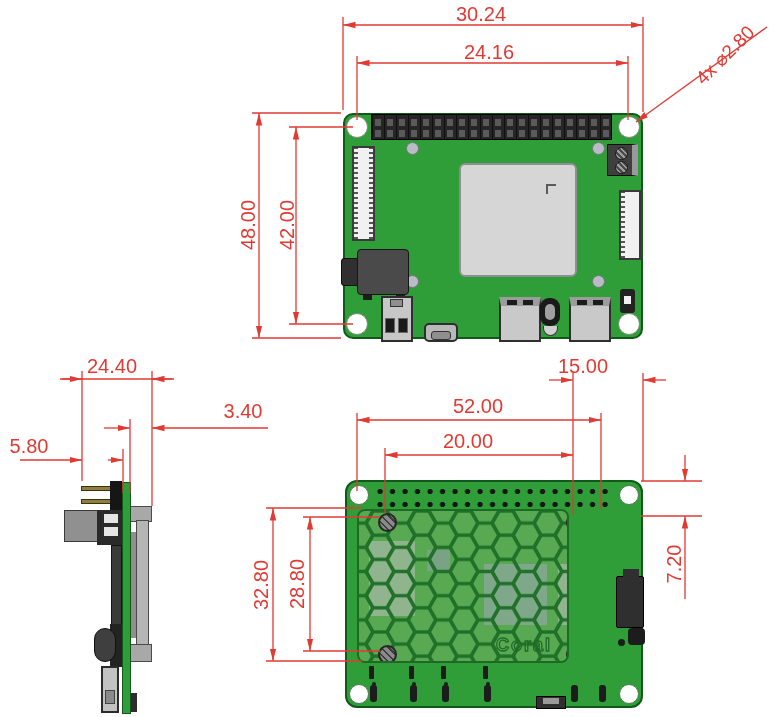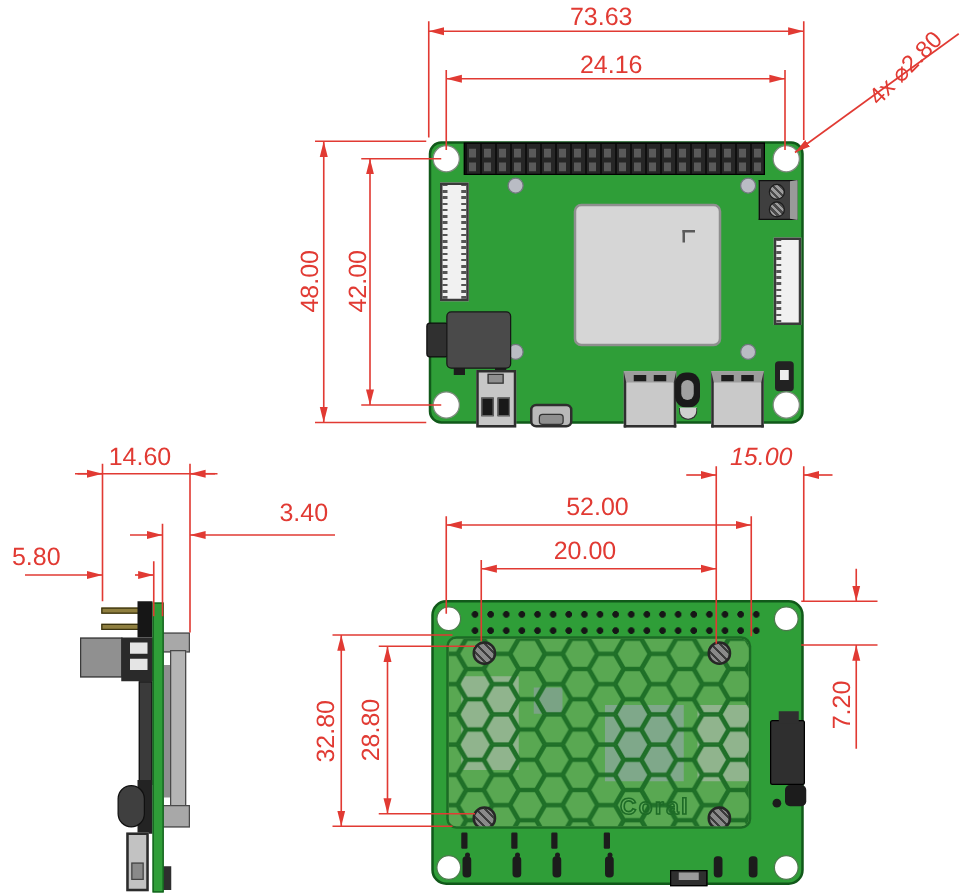--- a/index.html
+++ b/index.html
@@ -119,21 +119,21 @@
 
   <div class="abs" style="left:374px;top:485px;width:238px;height:26px;z-index:2;
        background-image:radial-gradient(circle at 6px 6.5px,#161616 2.4px,transparent 2.9px);
        background-size:12.5px 13px;"></div>
 
   <div class="abs hole" style="left:349px;top:485px;width:20px;height:20px;border-color:#4d7a4d;z-index:4;"></div>
   <div class="abs hole" style="left:619px;top:485px;width:20px;height:20px;border-color:#4d7a4d;z-index:4;"></div>
   <div class="abs hole" style="left:349px;top:684px;width:20px;height:20px;border-color:#4d7a4d;z-index:4;"></div>
   <div class="abs hole" style="left:619px;top:684px;width:20px;height:20px;border-color:#4d7a4d;z-index:4;"></div>
 
-  <div class="abs" style="left:357px;top:509px;width:244px;height:154px;border-radius:8px;border:2px solid #1c6b25;background:#55a24d;overflow:hidden;z-index:3;">
+  <div class="abs" style="left:357px;top:509px;width:212px;height:154px;border-radius:8px;border:2px solid #1c6b25;background:#55a24d;overflow:hidden;z-index:3;">
     <div class="abs" style="left:10px;top:30px;width:46px;height:75px;background:#b8b8b8;"></div>
     <div class="abs" style="left:68px;top:39px;width:23px;height:21px;background:#9099a9;"></div>
     <div class="abs" style="left:125px;top:53px;width:63px;height:61px;background:#9aa2b2;"></div>
     <div class="abs" style="left:199px;top:53px;width:45px;height:61px;background:#b8b8b8;"></div>
     <div class="abs" style="left:0;top:0;width:244px;height:154px;background:rgba(95,175,88,0.45);"></div>
     <svg width="244" height="154" style="position:absolute;left:0;top:0;">
       <defs>
         <g id="hexcell" fill="none" stroke="#1e6f27" stroke-width="2">
           <polygon points="13,0 6.5,11.3 -6.5,11.3 -13,0 -6.5,-11.3 6.5,-11.3"></polygon>
         </g>
@@ -237,28 +237,28 @@
       <line x1="303" y1="517" x2="380" y2="517"></line>
       <line x1="303" y1="651" x2="380" y2="651"></line>
 
       <line x1="685" y1="455" x2="685" y2="481" marker-end="url(#ar)"></line>
       <line x1="685" y1="599" x2="685" y2="516" marker-end="url(#ar)"></line>
       <line x1="641" y1="481" x2="702" y2="481"></line>
       <line x1="641" y1="516" x2="702" y2="516"></line>
     </g>
   </svg>
 
-  <div class="lbl" style="left:481px;top:14px;">73.63</div>
+  <div class="lbl" style="left:481px;top:14px;">30.24</div>
   <div class="lbl" style="left:489px;top:52px;">24.16</div>
   <div class="lbl d45" style="left:725px;top:55px;">4x ⌀2.80</div>
   <div class="lbl v" style="left:248px;top:225px;">48.00</div>
   <div class="lbl v" style="left:287px;top:225px;">42.00</div>
-  <div class="lbl" style="left:112px;top:366px;">14.60</div>
+  <div class="lbl" style="left:112px;top:366px;">24.40</div>
   <div class="lbl" style="left:243px;top:411px;">3.40</div>
   <div class="lbl" style="left:29px;top:446px;">5.80</div>
-  <div class="lbl" style="left:609px;top:366px;font-style:italic;">15.00</div>
+  <div class="lbl" style="left:583px;top:366px;">15.00</div>
   <div class="lbl" style="left:478px;top:406px;">52.00</div>
   <div class="lbl" style="left:468px;top:441px;">20.00</div>
   <div class="lbl v" style="left:261px;top:585px;">32.80</div>
   <div class="lbl v" style="left:297px;top:584px;">28.80</div>
   <div class="lbl v" style="left:674px;top:564px;">7.20</div>
 
 </div>
 
 </body></html>

